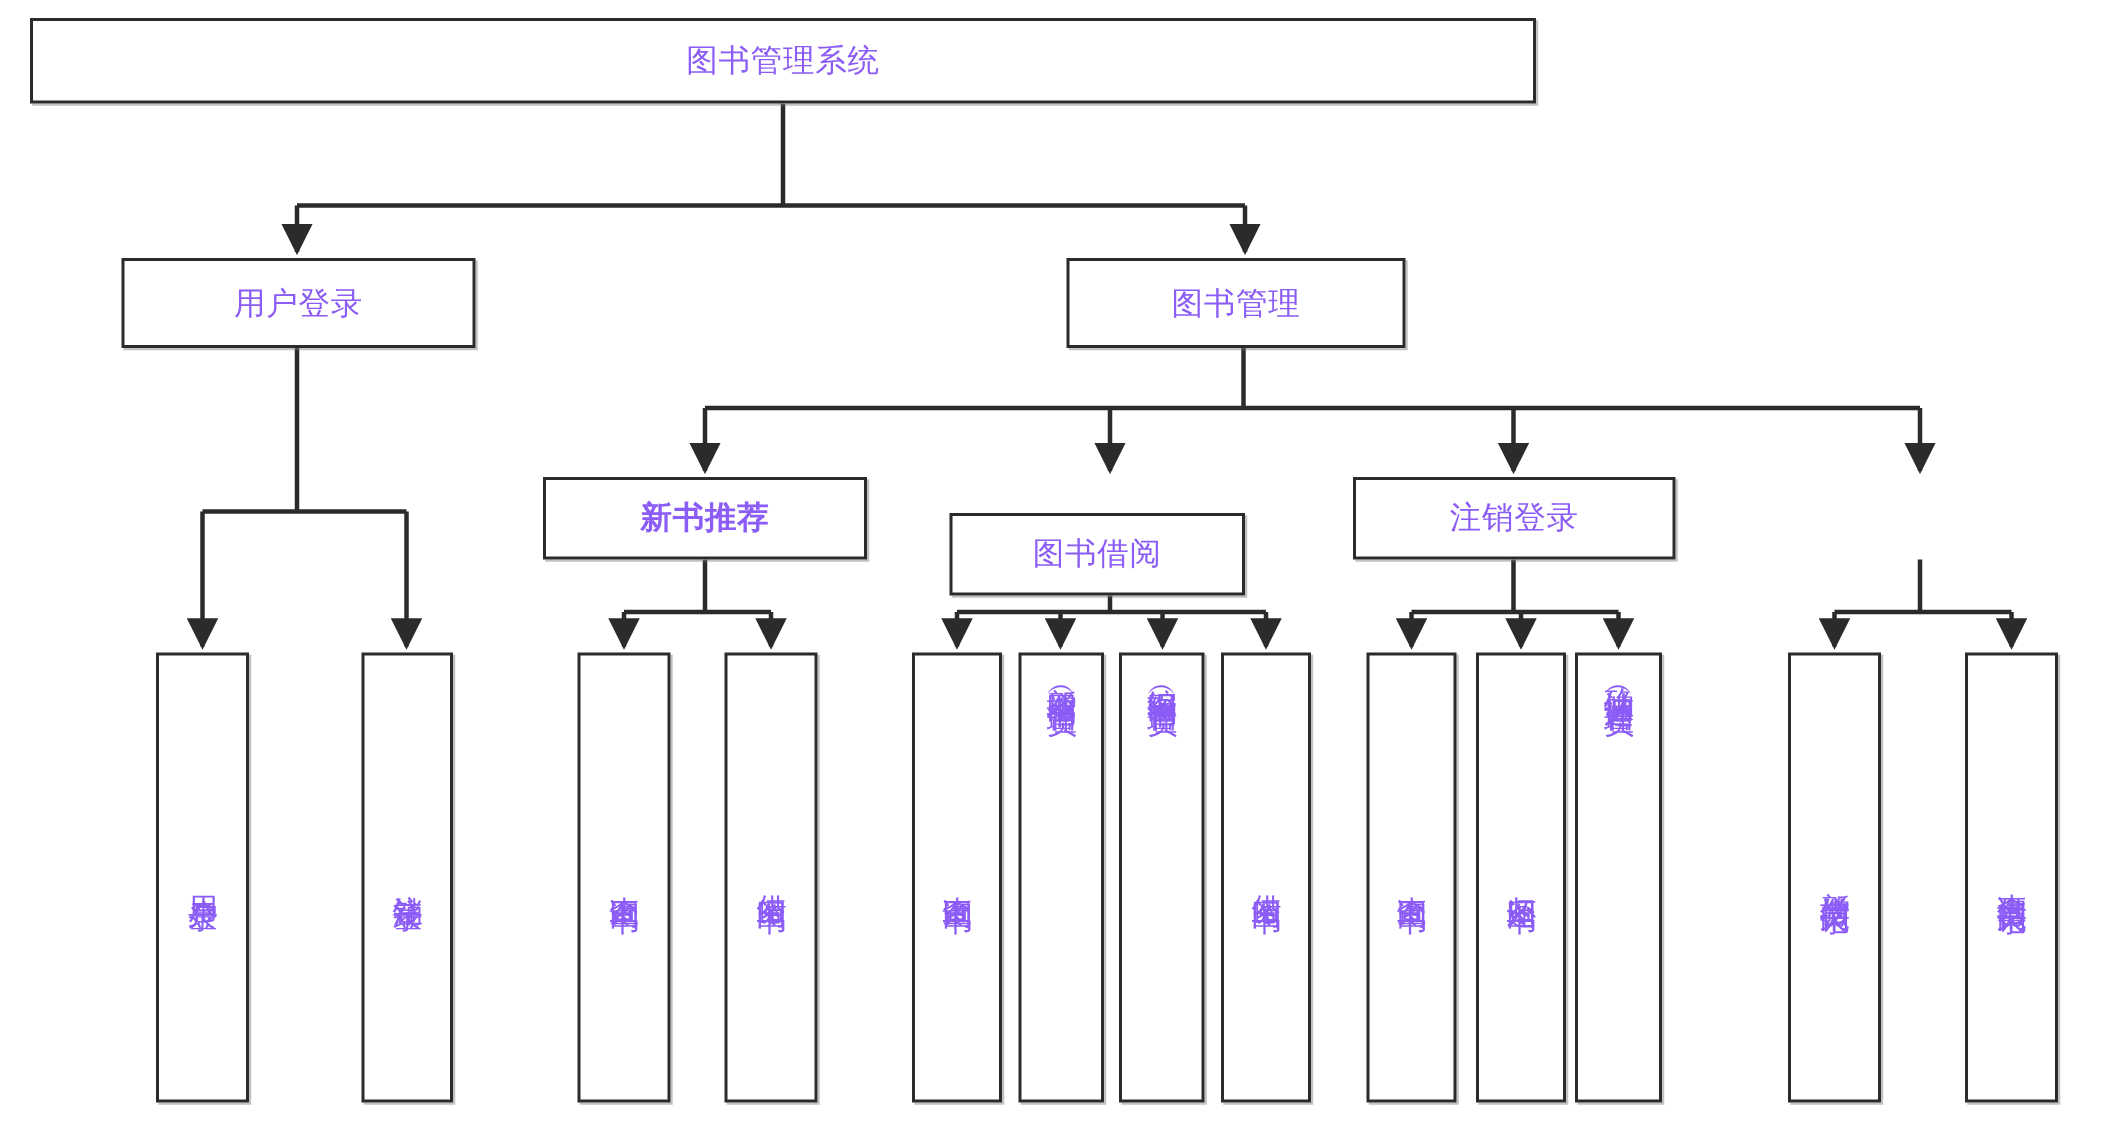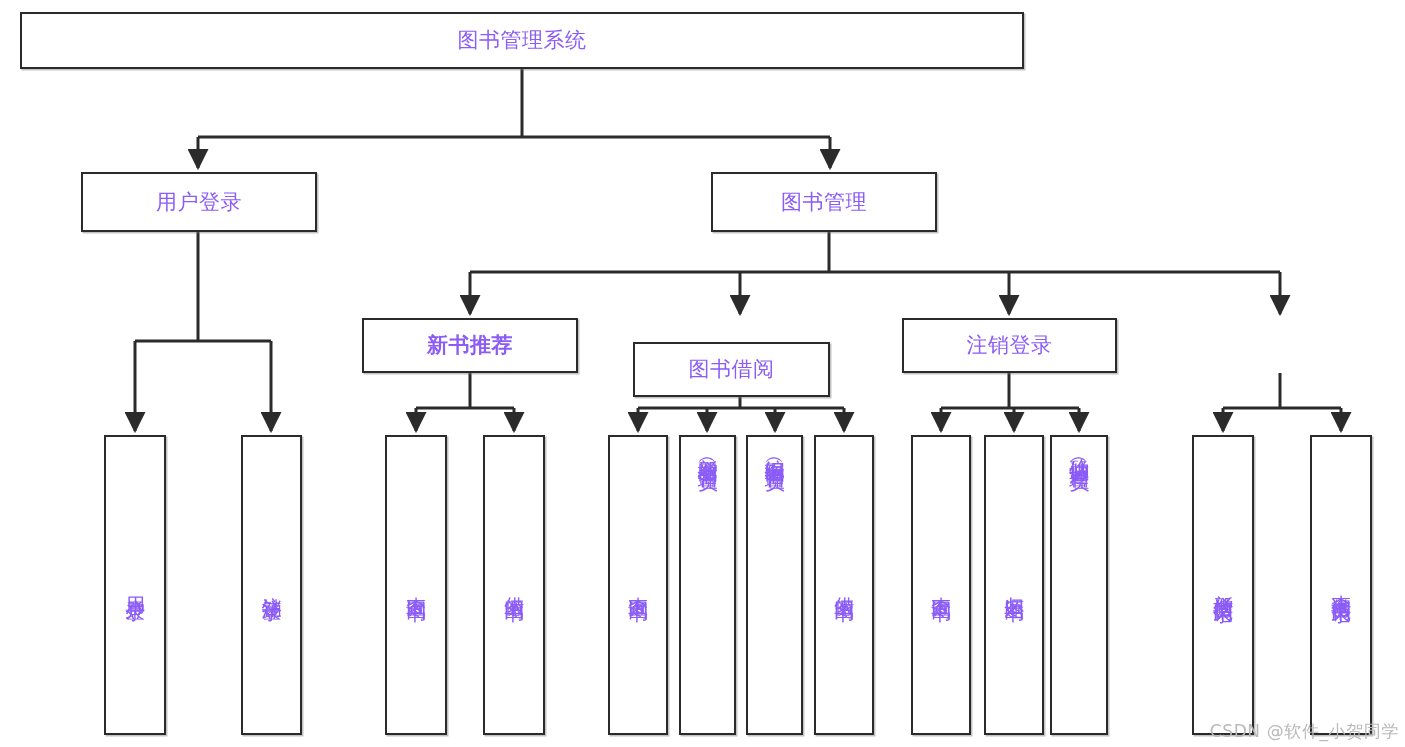--- a/index.html
+++ b/index.html
@@ -181,15 +181,14 @@
     <span class="node-label">确认归还（管理员）</span>
   </div>
 
   <div class="node vertical midtext" style="left:1192px; top:435px; width:62px; height:300px;">
     <span class="node-label">新增借阅记录</span>
   </div>
   <div class="node vertical midtext" style="left:1310px; top:435px; width:62px; height:300px;">
     <span class="node-label">查询借阅记录</span>
   </div>
 
-  <div id="watermark">CSDN @软件_小贺同学</div>
 
 </div>
 
 </body></html>

